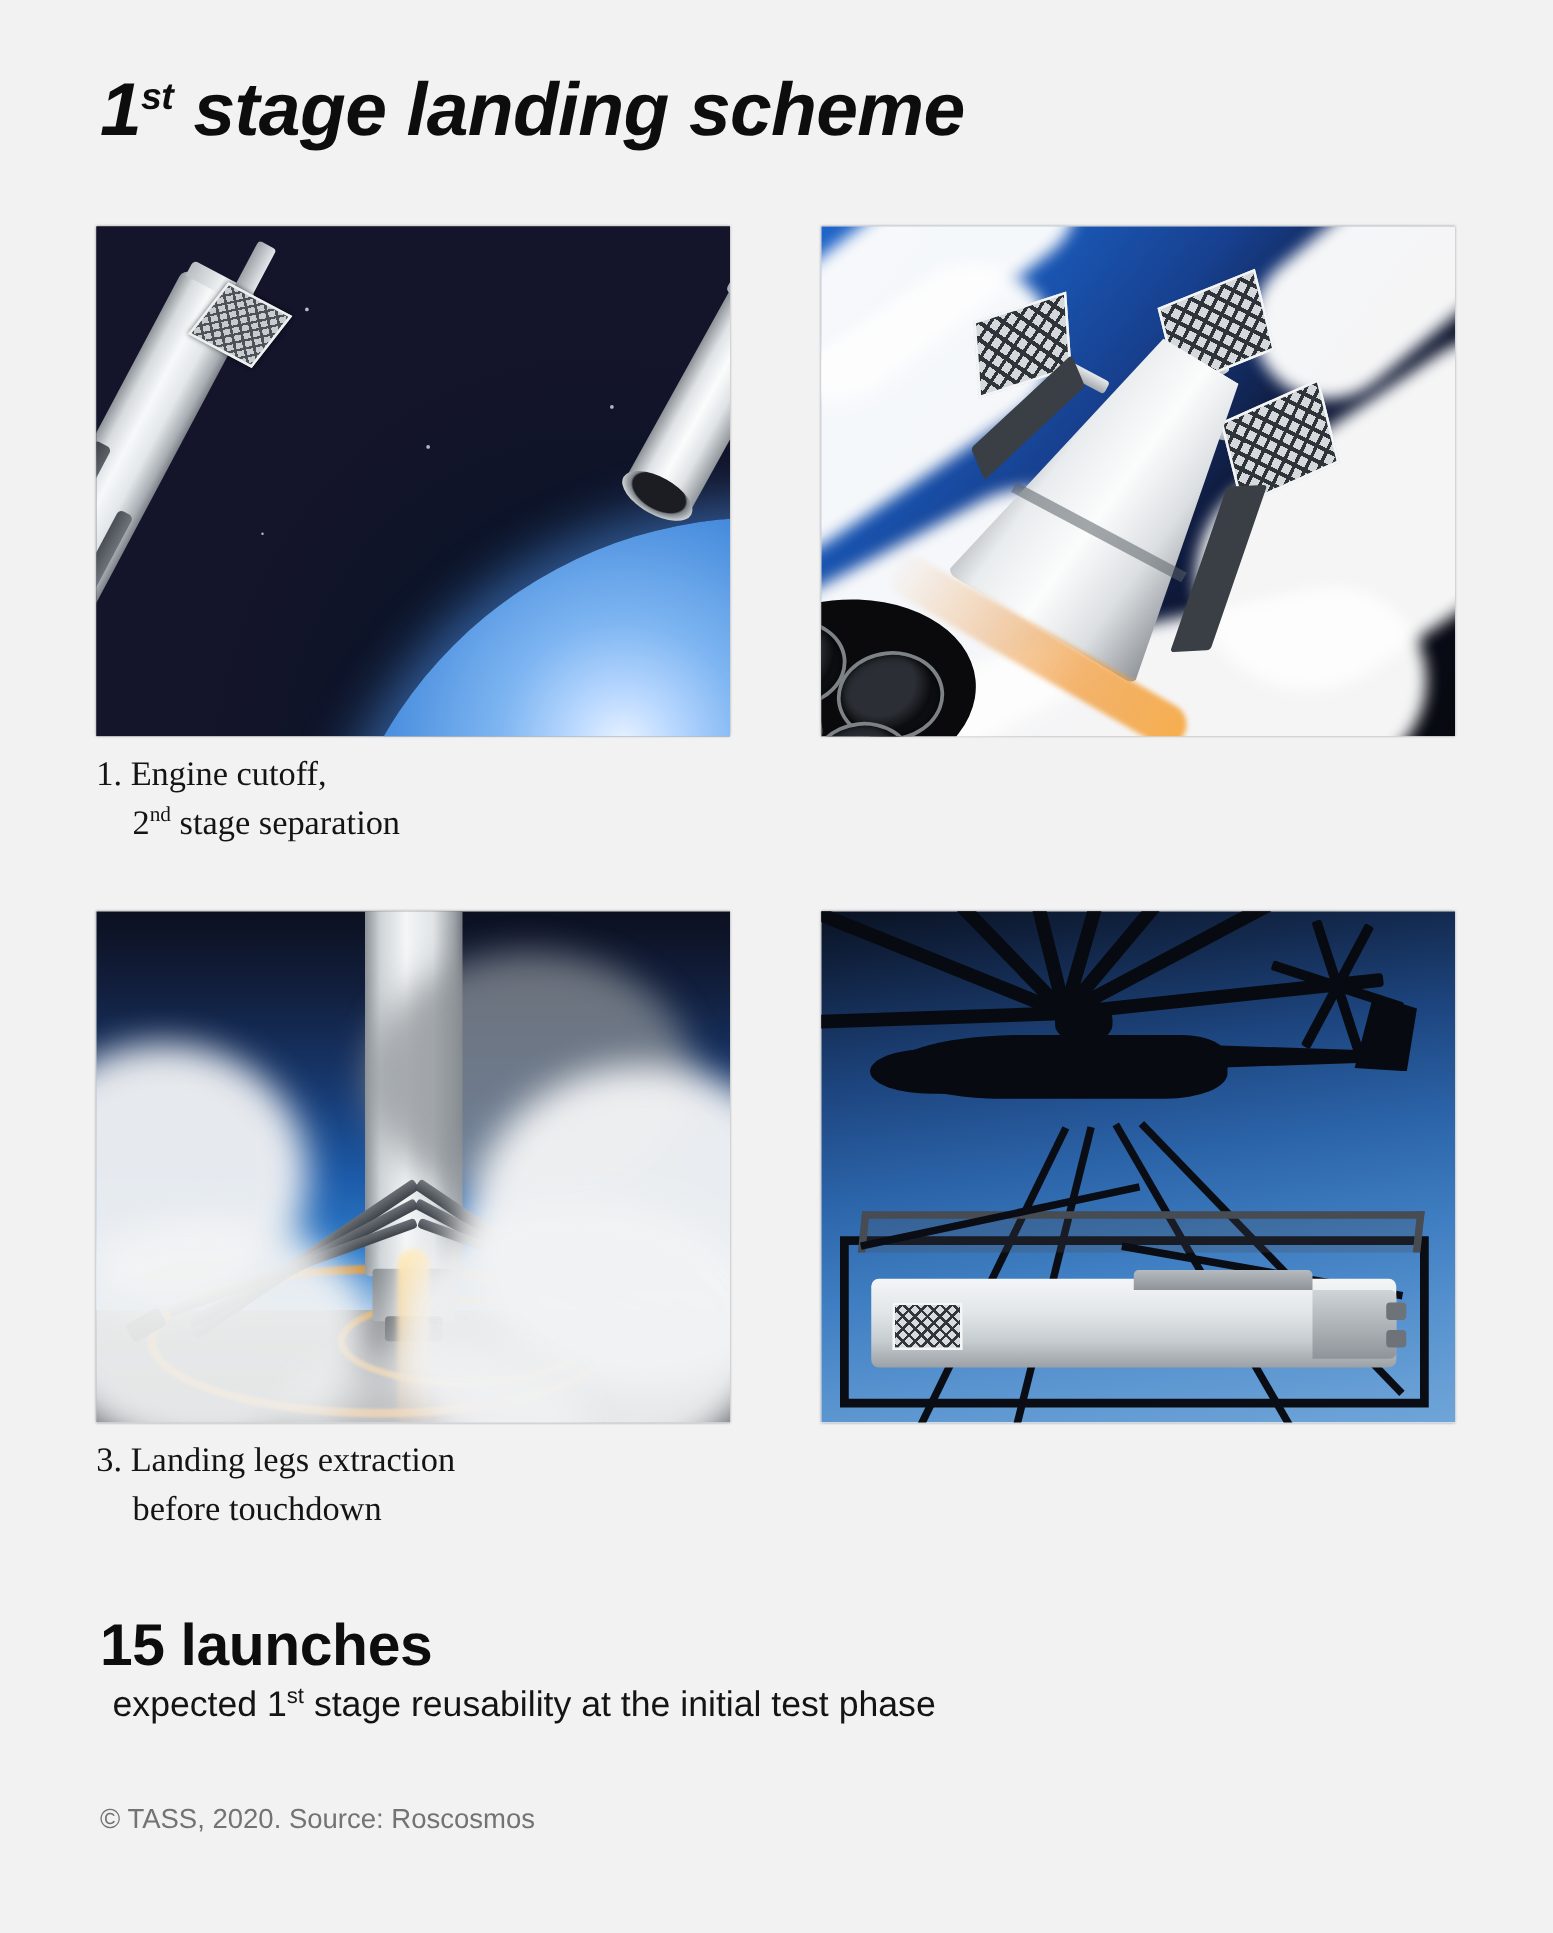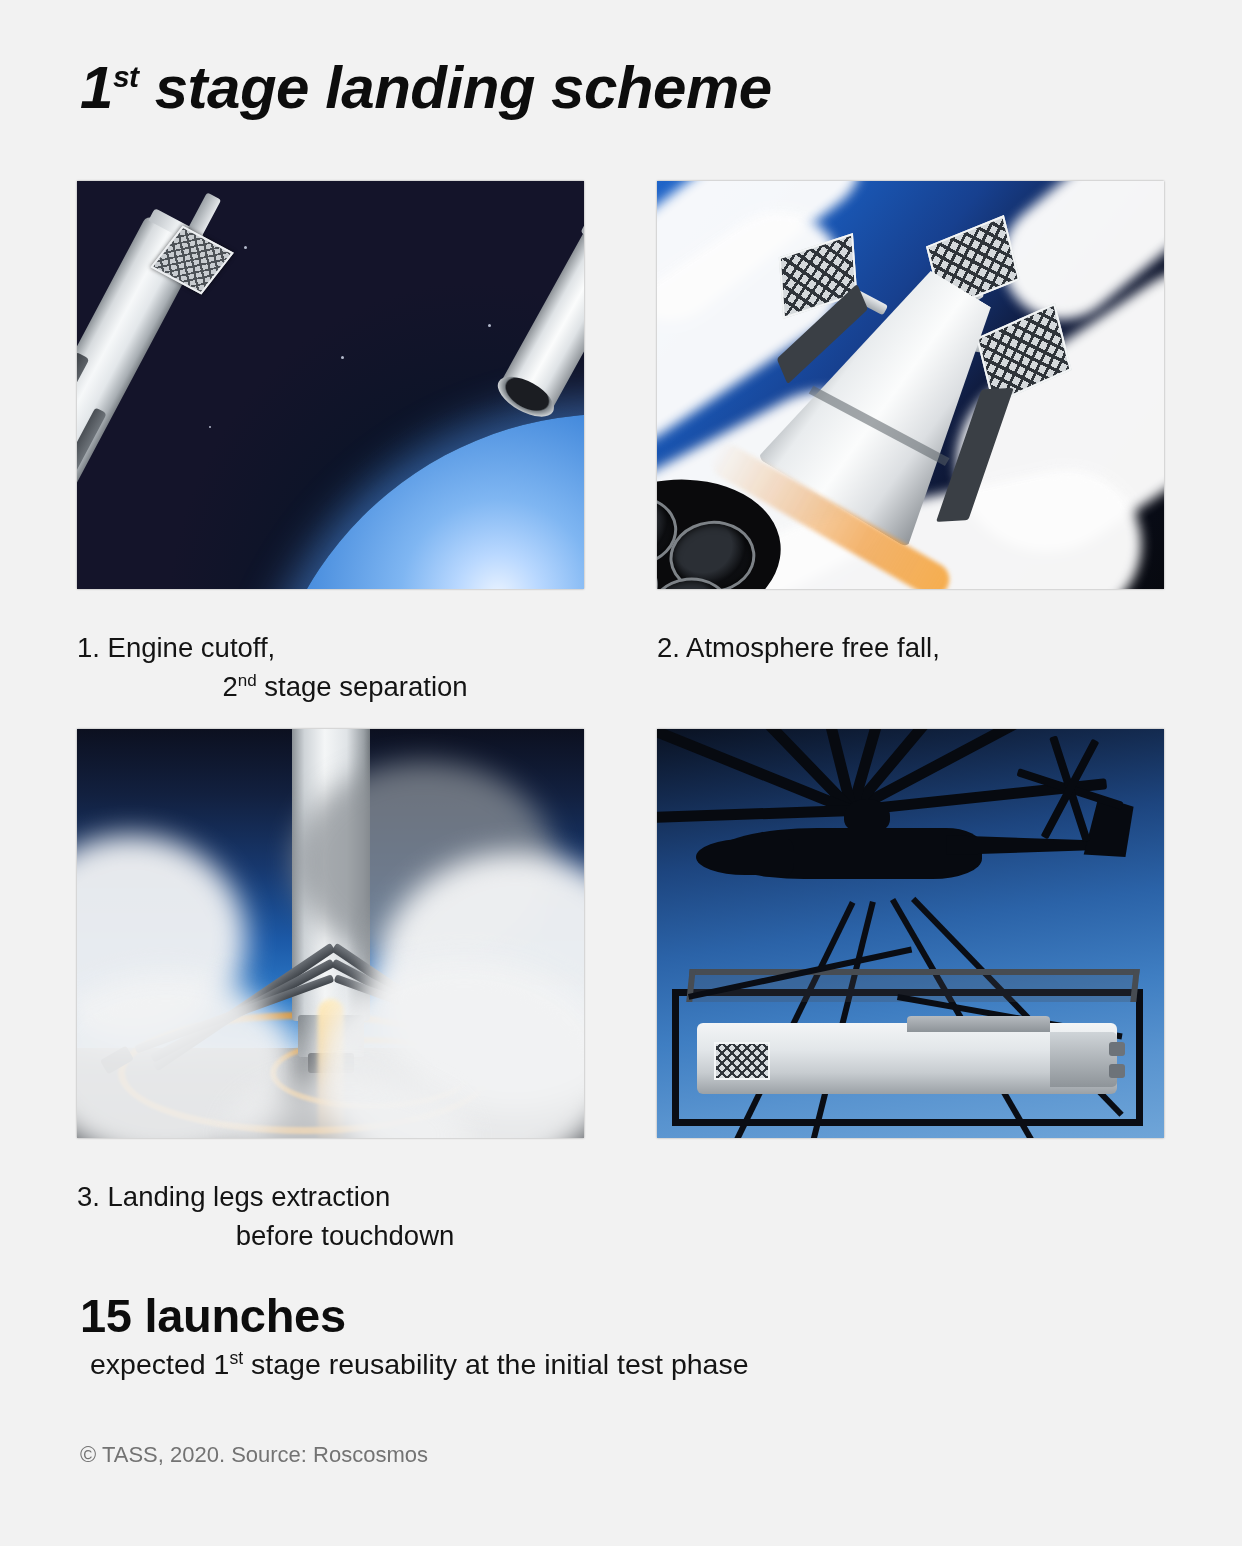--- a/index.html
+++ b/index.html
@@ -55,27 +55,27 @@
   .figure {
     position: relative;
     width: 507px;
     height: 408px;
     overflow: hidden;
     box-shadow: 0 0 2px rgba(0,0,0,0.35);
   }
   .cell.c3 .figure, .cell.c4 .figure { height: 409px; }
 
   .caption {
-    margin-top: 39px;
+    margin-top: 10px;
     font-size: 27.5px;
     line-height: 1.42;
     color: #141414;
-    font-family: Liberation Sans, sans-serif;
-  }
-  .caption .ln2 { display: block; padding-left: 29px; text-align: center; }
+    font-family: Liberation Serif, serif;
+  }
+  .caption .ln2 { display: block; padding-left: 29px; }
   .caption sup { font-size: 0.62em; vertical-align: super; line-height: 0; }
 
   
   .kicker {
     position: absolute;
     left: 80px;
     top: 1288px;
     font-size: 47px;
     font-weight: bold;
     color: #0d0d0d;
@@ -487,21 +487,20 @@
 
       <div class="p2-engines">
         <div class="p2-noz n1"></div>
         <div class="p2-noz n2"></div>
         <div class="p2-noz n3"></div>
         <div class="p2-noz n4"></div>
       </div>
       <div class="p2-plume"></div>
     </div>
     <div class="caption">
-      <span>2. Atmosphere free fall,</span>
     </div>
   </div>
 
   <div class="cell c3">
     <div class="figure">
       <div class="p3-sky"></div>
       <div class="p3-ground"></div>
       <div class="p3-circle"></div>
       <div class="p3-circle2"></div>
 

